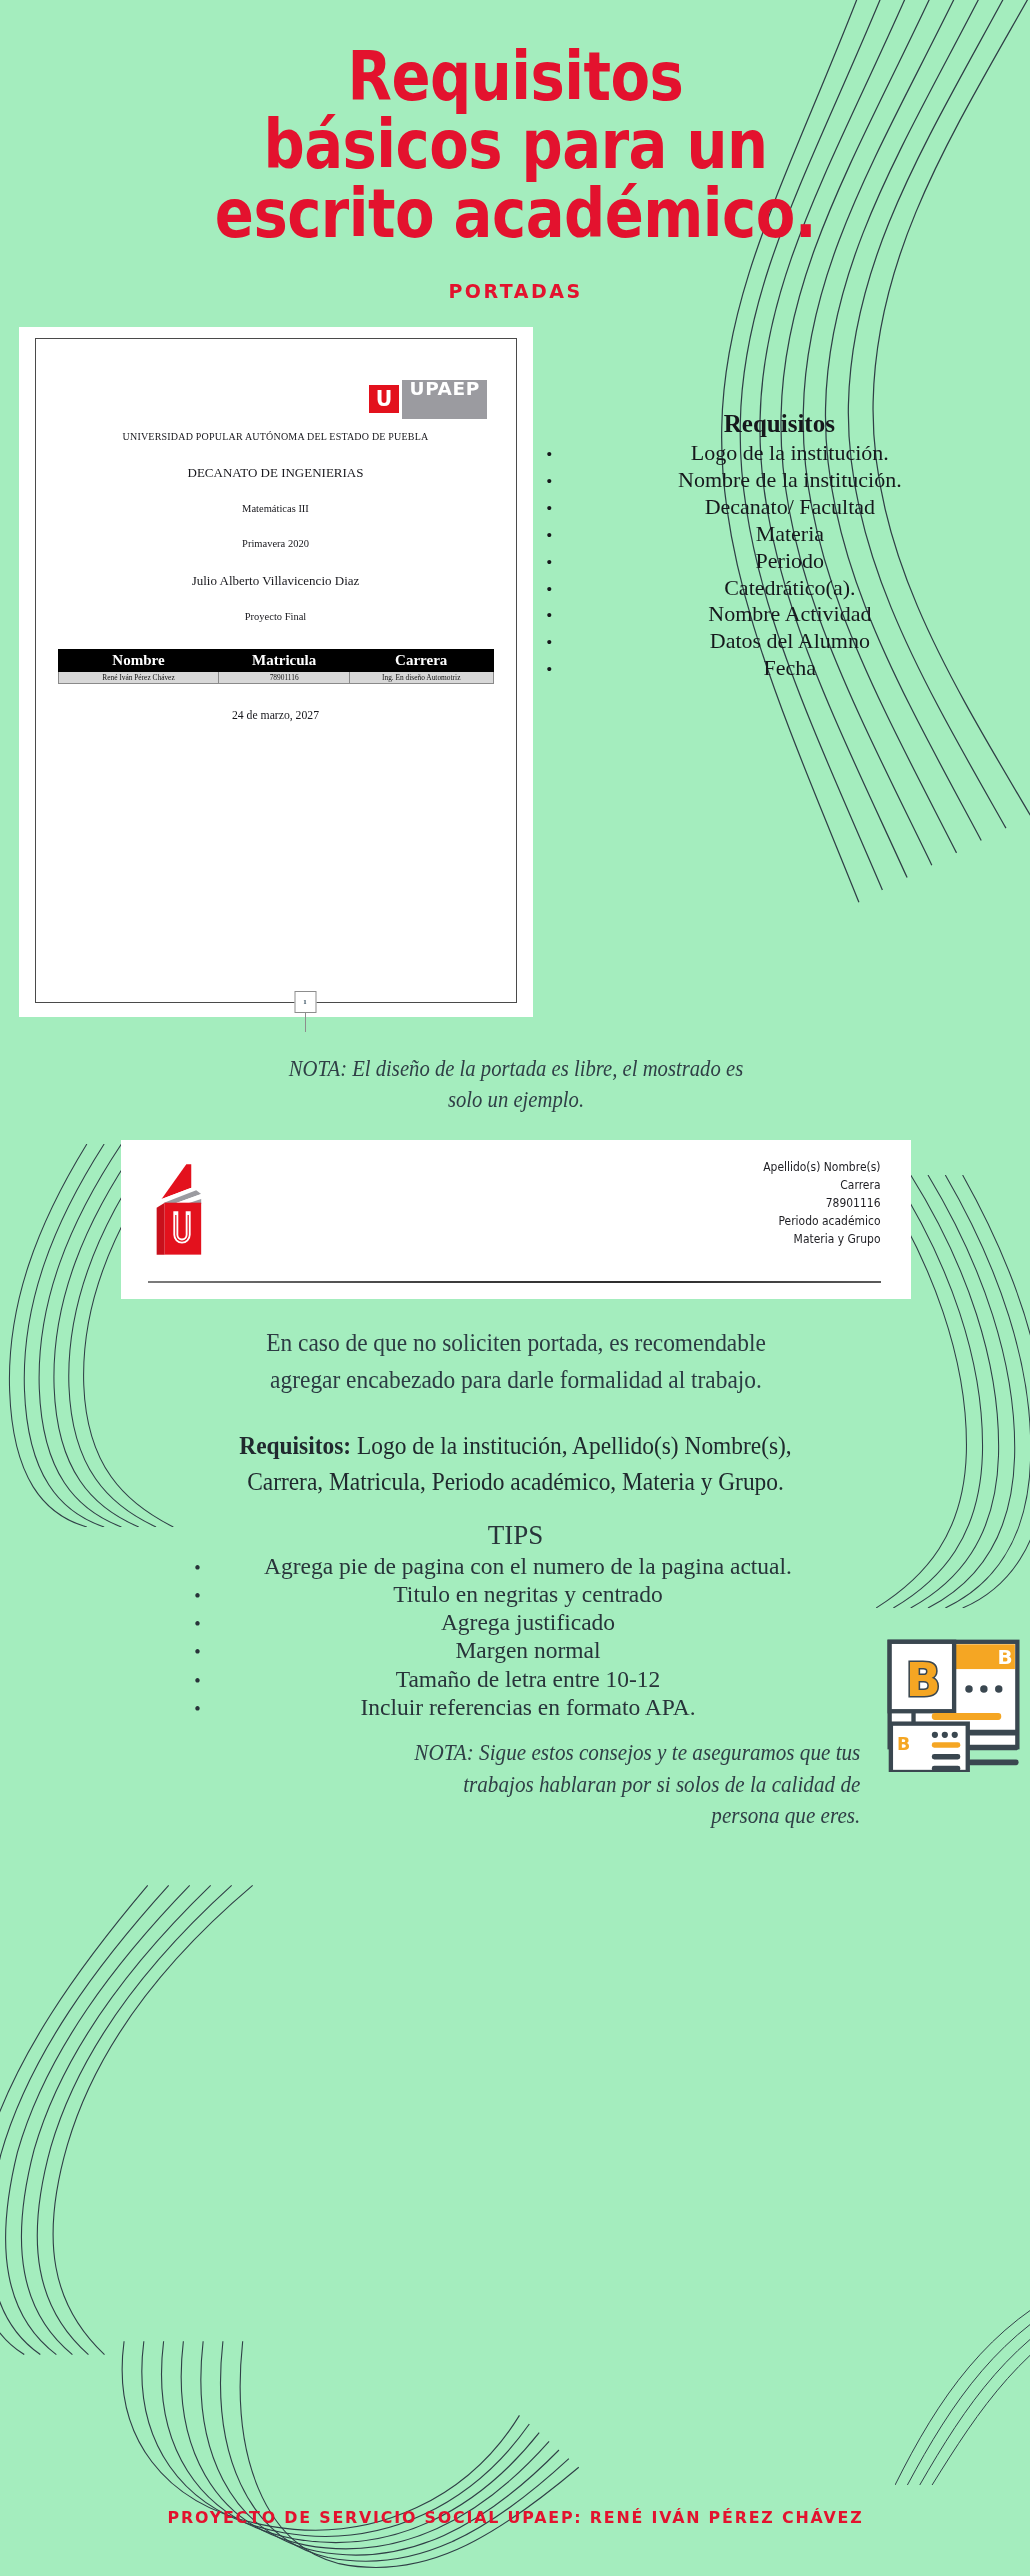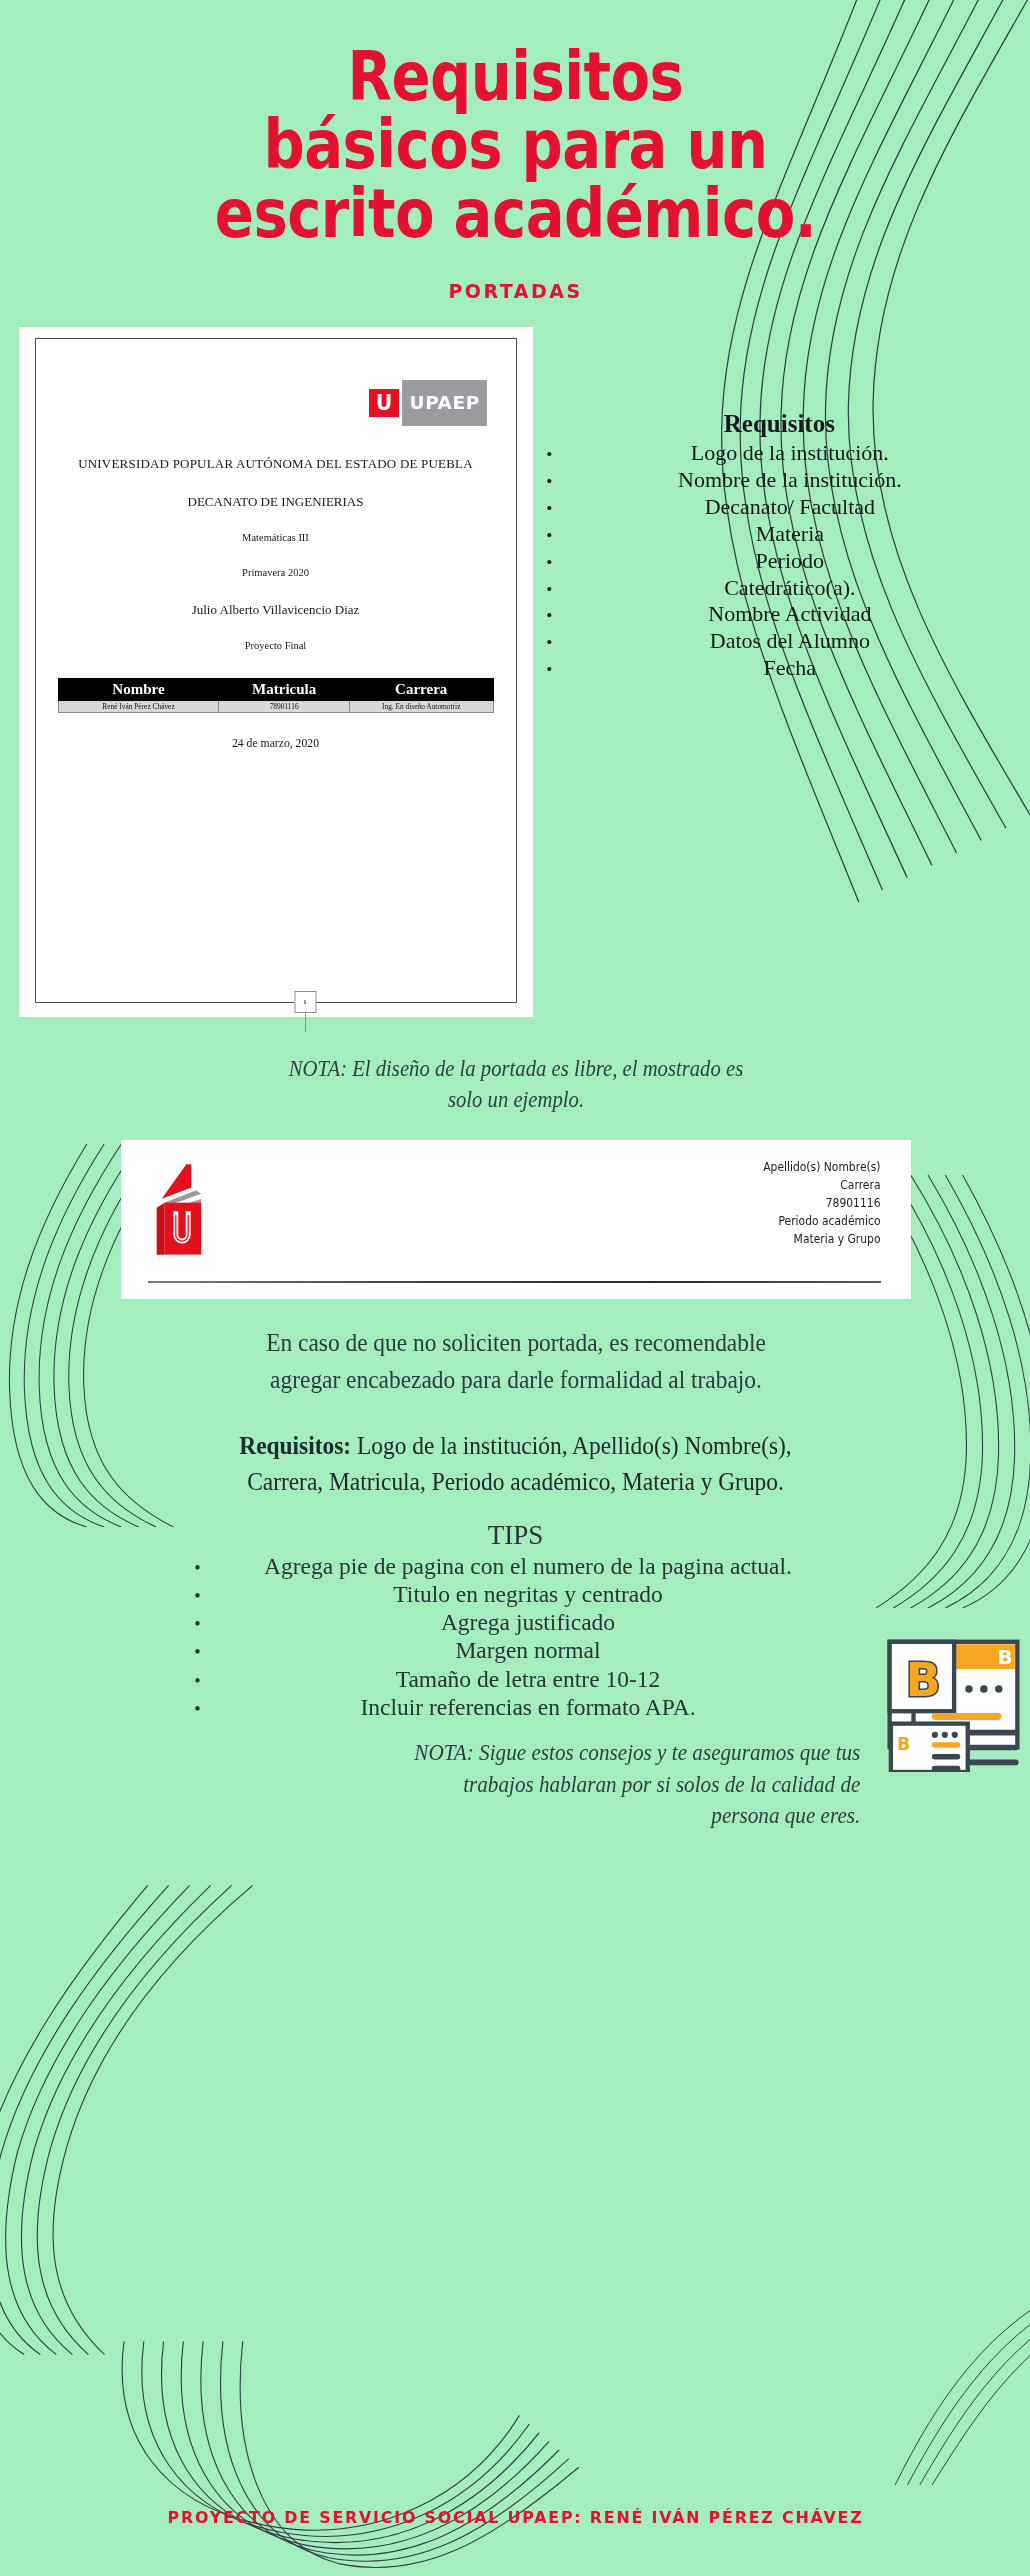--- a/index.html
+++ b/index.html
@@ -92,41 +92,41 @@
   #logo-u-glyph {
     color:#fff;
     font-family:"DejaVu Sans", sans-serif;
     font-weight:bold;
     font-size:20.4px;
     line-height:1;
     letter-spacing:0;
   }
   #logo-word-box {
     background:#9b9ba0;
-    height:46px;
+    height:39px;
     padding:0 7.4px;
-    display:flex; align-items:center;
+    display:flex; 
   }
   #logo-word {
     color:#fff;
     font-family:"DejaVu Sans", sans-serif;
     font-weight:bold;
     font-size:18.5px;
     letter-spacing:0.6px;
     line-height:1;
   }
 
   .doc-line {
     text-align:center;
     font-family:"Liberation Serif", serif;
     color:#17171c;
     margin-top:18.5px;
     line-height:1.32;
   }
-  #doc-univ { font-size:13px; letter-spacing:0.2px; margin-top:29px; }
+  #doc-univ { font-size:10px; letter-spacing:0.2px; margin-top:11px; }
   #doc-decanato { font-size:13px; margin-top:21px; }
   #doc-materia { font-size:10.5px; margin-top:21px; }
   #doc-periodo { font-size:10.5px; margin-top:21px; }
   #doc-profesor { font-size:13px; margin-top:21px; }
   #doc-actividad { font-size:10.5px; margin-top:21px; }
 
   
   #doc-table {
     width:100%;
     border-collapse:collapse;
@@ -472,21 +472,21 @@
           </thead>
           <tbody>
             <tr>
               <td>René Iván Pérez Chávez</td>
               <td>78901116</td>
               <td>Ing. En diseño Automotriz</td>
             </tr>
           </tbody>
         </table>
 
-        <div class="doc-line" id="doc-fecha">24 de marzo, 2020</div>
+        <div class="doc-line" id="doc-fecha">24 de marzo, 2027</div>
 
         <div id="doc-pagenum">1</div>
         <div id="doc-pagenum-stem"></div>
       </div>
     </div>
 
     <div id="req-block">
       <div id="req-title">Requisitos</div>
 
       <div class="req-item">

